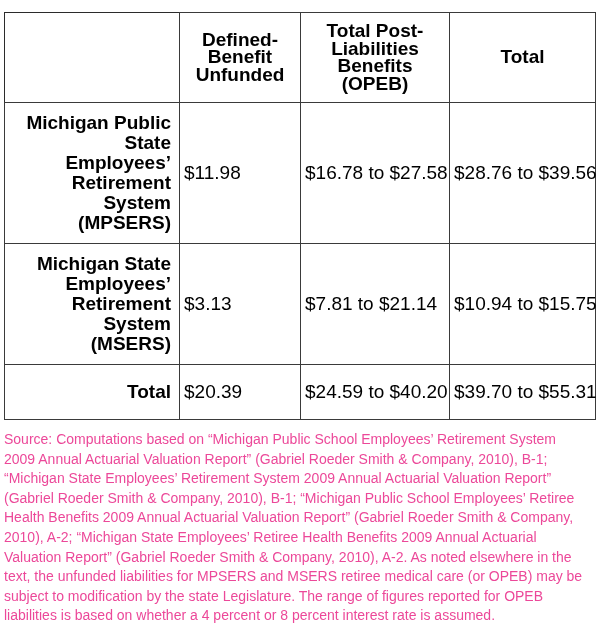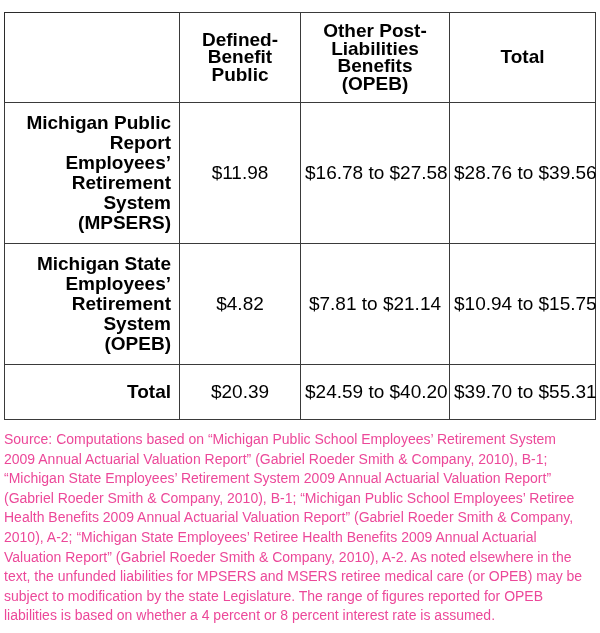--- a/index.html
+++ b/index.html
@@ -62,21 +62,21 @@
   }
   thead th.blank { border-top: none; border-left: none; }
   tbody th.rowhead {
     font-weight: bold;
     text-align: right;
     line-height: 20px;
     padding: 10px 8px 10px 12px;
     box-sizing: border-box;
   }
   tbody td.val {
-    text-align: center;
+    text-align: left;
     font-weight: normal;
     padding: 6px 4px;
     white-space: nowrap;
   }
   tr.r-mpsers th.rowhead, tr.r-mpsers td.val { height: 99px; }
   tr.r-msers th.rowhead, tr.r-msers td.val { height: 97px; margin-left: 16px; }
   tr.r-total th.rowhead, tr.r-total td.val { height: 42px; }
   .source {
     margin: 10px 4px 0 4px;
     width: 580px;
@@ -100,52 +100,52 @@
           <col class="c1">
           <col class="c2">
           <col class="c3">
       </colgroup>
       <thead>
         <tr>
           <th class="blank"></th>
           <th>
             <span>Defined-</span><br>
             <span>Benefit</span><br>
-            <span>Public</span>
+            <span>Unfunded</span>
           </th>
           <th>
-            <span>Other Post-</span><br>
+            <span>Total Post-</span><br>
             <span>Liabilities</span><br>
             <span>Benefits (OPEB)</span>
           </th>
           <th>
             <span>Total</span>
           </th>
         </tr>
       </thead>
       <tbody>
         <tr class="r-mpsers">
           <th class="rowhead">
             <span>Michigan Public</span><br>
-            <span>Report Employees’</span><br>
+            <span>State Employees’</span><br>
             <span>Retirement System</span><br>
             <span>(MPSERS)</span>
           </th>
           <td class="val">$11.98</td>
           <td class="val">$16.78 to $27.58</td>
           <td class="val">$28.76 to $39.56</td>
         </tr>
         <tr class="r-msers">
           <th class="rowhead">
             <span>Michigan State</span><br>
             <span>Employees’</span><br>
             <span>Retirement System</span><br>
-            <span>(OPEB)</span>
+            <span>(MSERS)</span>
           </th>
-          <td class="val">$4.82</td>
+          <td class="val">$3.13</td>
           <td class="val">$7.81 to $21.14</td>
           <td class="val">$10.94 to $15.75</td>
         </tr>
         <tr class="r-total">
           <th class="rowhead">Total</th>
           <td class="val">$20.39</td>
           <td class="val">$24.59 to $40.20</td>
           <td class="val">$39.70 to $55.31</td>
         </tr>
       </tbody>

